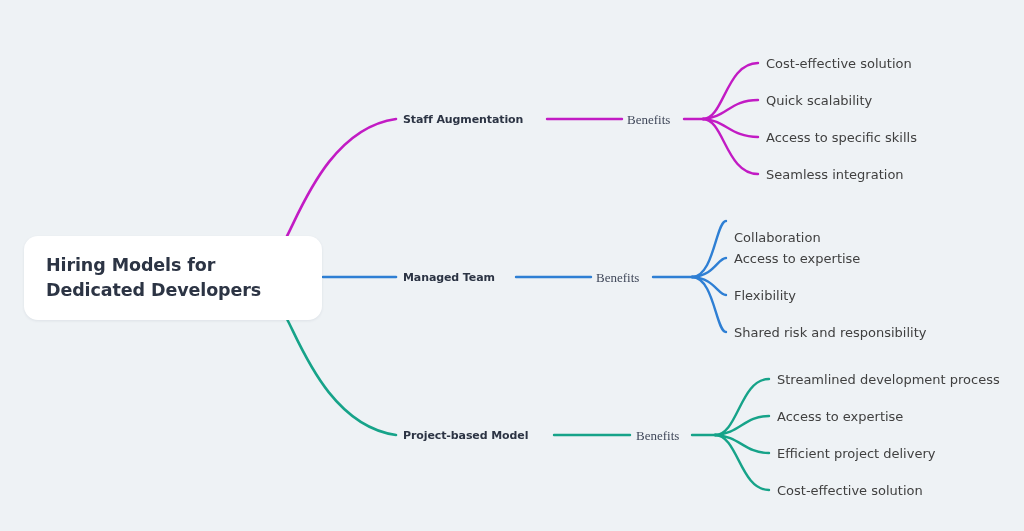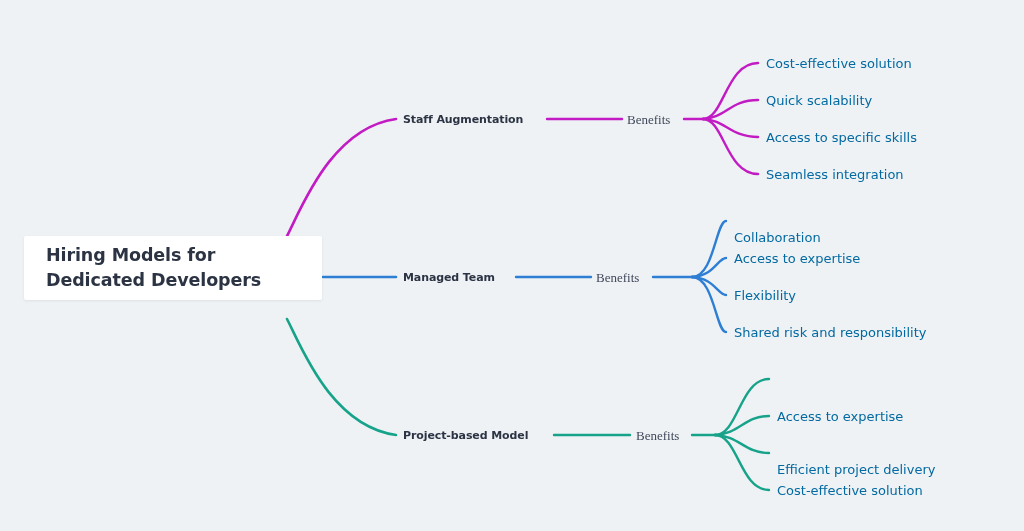--- a/index.html
+++ b/index.html
@@ -54,23 +54,23 @@
     pointer-events: none;
   }
   #connectors path { fill: none; stroke-linecap: round; }
 
   
   .center-card {
     position: absolute;
     left: 24px;
     top: 236px;
     width: 298px;
-    height: 64px;
+    height: 84px;
     background: #ffffff;
-    border-radius: 2px;
+    border-radius: 14px;
     box-shadow: 0 1px 3px rgba(25,40,60,0.08);
     box-sizing: border-box;
     display: flex;
     align-items: center;
   }
   .center-card-title {
     font-family: "DejaVu Sans", sans-serif;
     font-size: 17.5px;
     font-weight: 700;
     color: #2c3444;
@@ -96,21 +96,21 @@
   .benefits-label {
     font-family: Liberation Serif, serif;
     font-size: 13px;
     font-weight: 400;
     color: #40485a;
   }
   .leaf-label {
     font-family: "DejaVu Sans", sans-serif;
     font-size: 13px;
     font-weight: 400;
-    color: #0369a1;
+    color: #404040;
   }
 </style>
 </head>
 <body>
 
 <div id="mindmap-root">
 
 
   <svg id="connectors" viewBox="0 0 1024 531" width="1024" height="531" xmlns="http://www.w3.org/2000/svg">
 
@@ -161,17 +161,18 @@
   <div class="node-label benefits-label" style="left:596px; top:277px;">Benefits</div>
 
   <div class="node-label leaf-label" style="left:734px; top:237px;">Collaboration</div>
   <div class="node-label leaf-label" style="left:734px; top:258px;">Access to expertise</div>
   <div class="node-label leaf-label" style="left:734px; top:295px;">Flexibility</div>
   <div class="node-label branch-label" style="left:403px; top:435px;">Project-based Model</div>
 
   <div class="node-label leaf-label" style="left:734px; top:332px;">Shared risk and responsibility</div>
   <div class="node-label benefits-label" style="left:636px; top:435px;">Benefits</div>
 
+  <div class="node-label leaf-label" style="left:777px; top:379px;">Streamlined development process</div>
   <div class="node-label leaf-label" style="left:777px; top:416px;">Access to expertise</div>
-  <div class="node-label leaf-label" style="left:777px; top:453px;margin-top:16px;">Efficient project delivery</div>
+  <div class="node-label leaf-label" style="left:777px; top:453px;">Efficient project delivery</div>
   <div class="node-label leaf-label" style="left:777px; top:490px;">Cost-effective solution</div>
 
 </div>
 
 </body></html>

